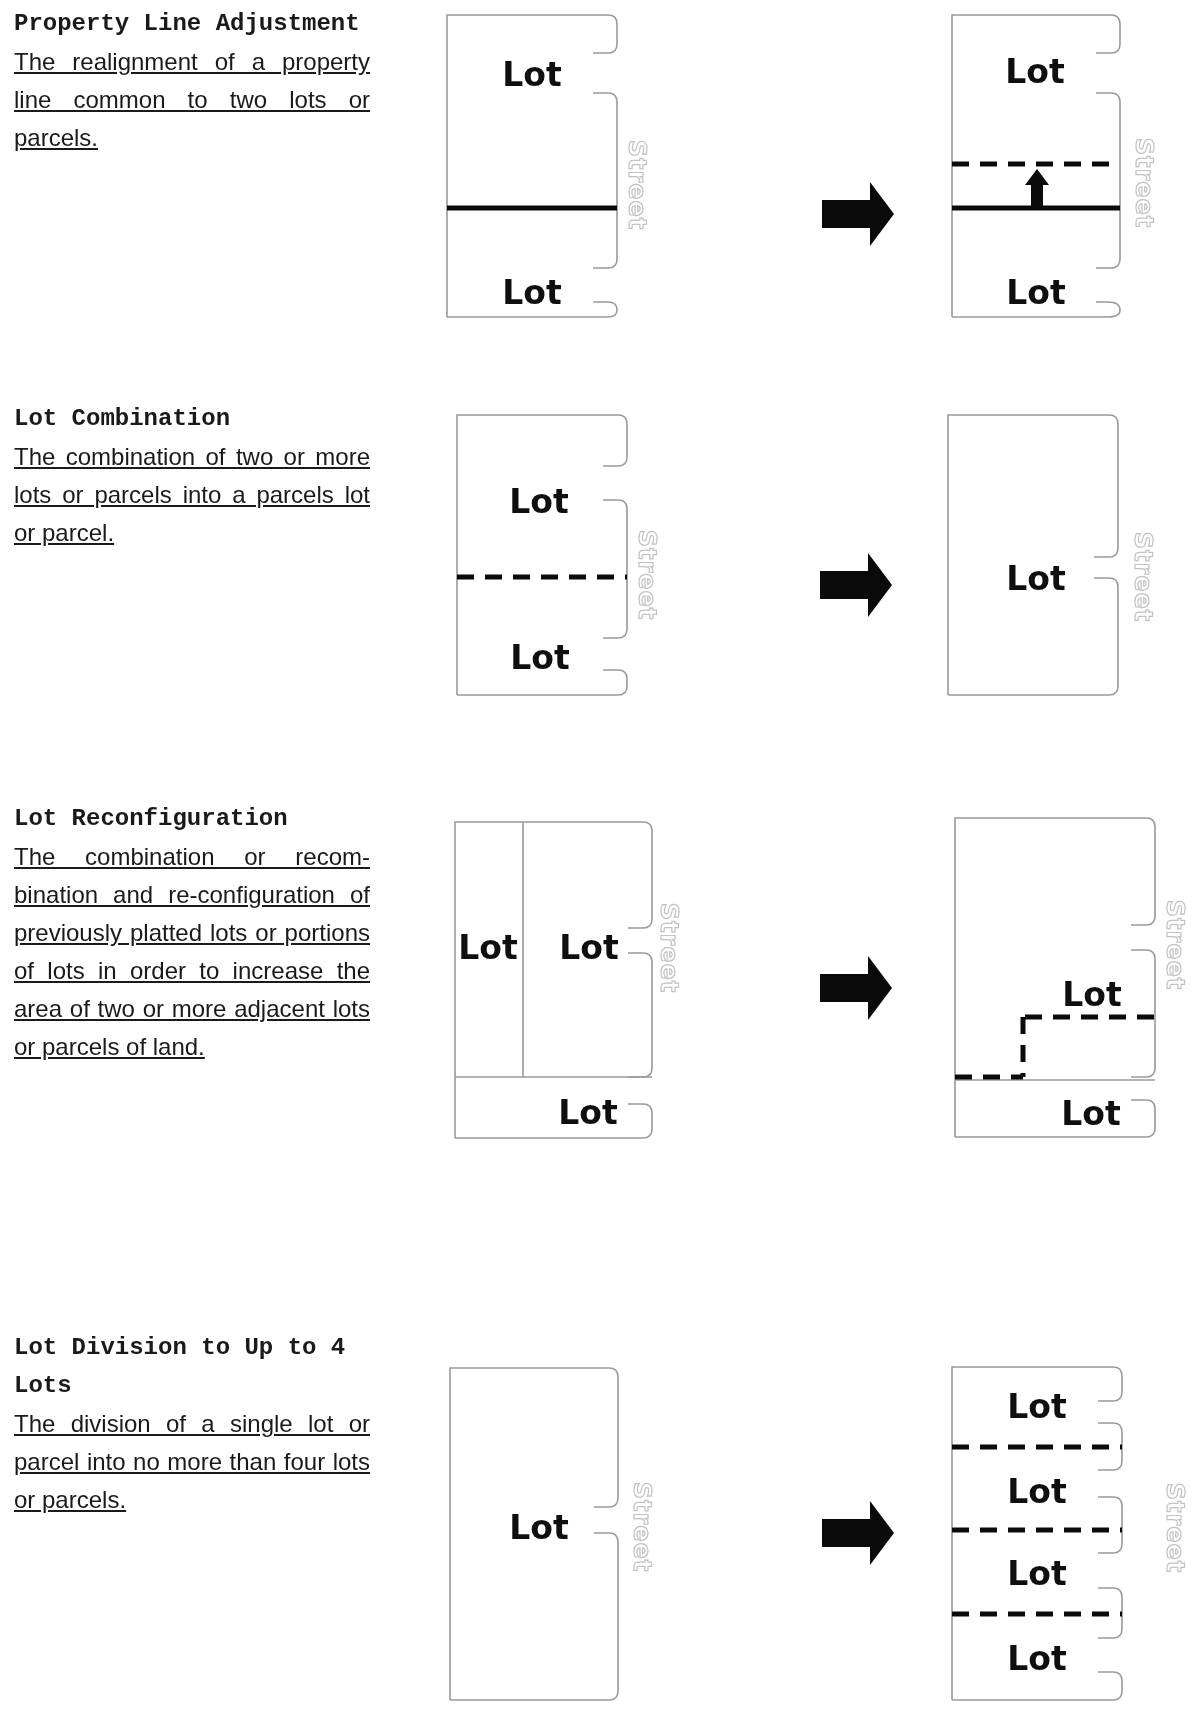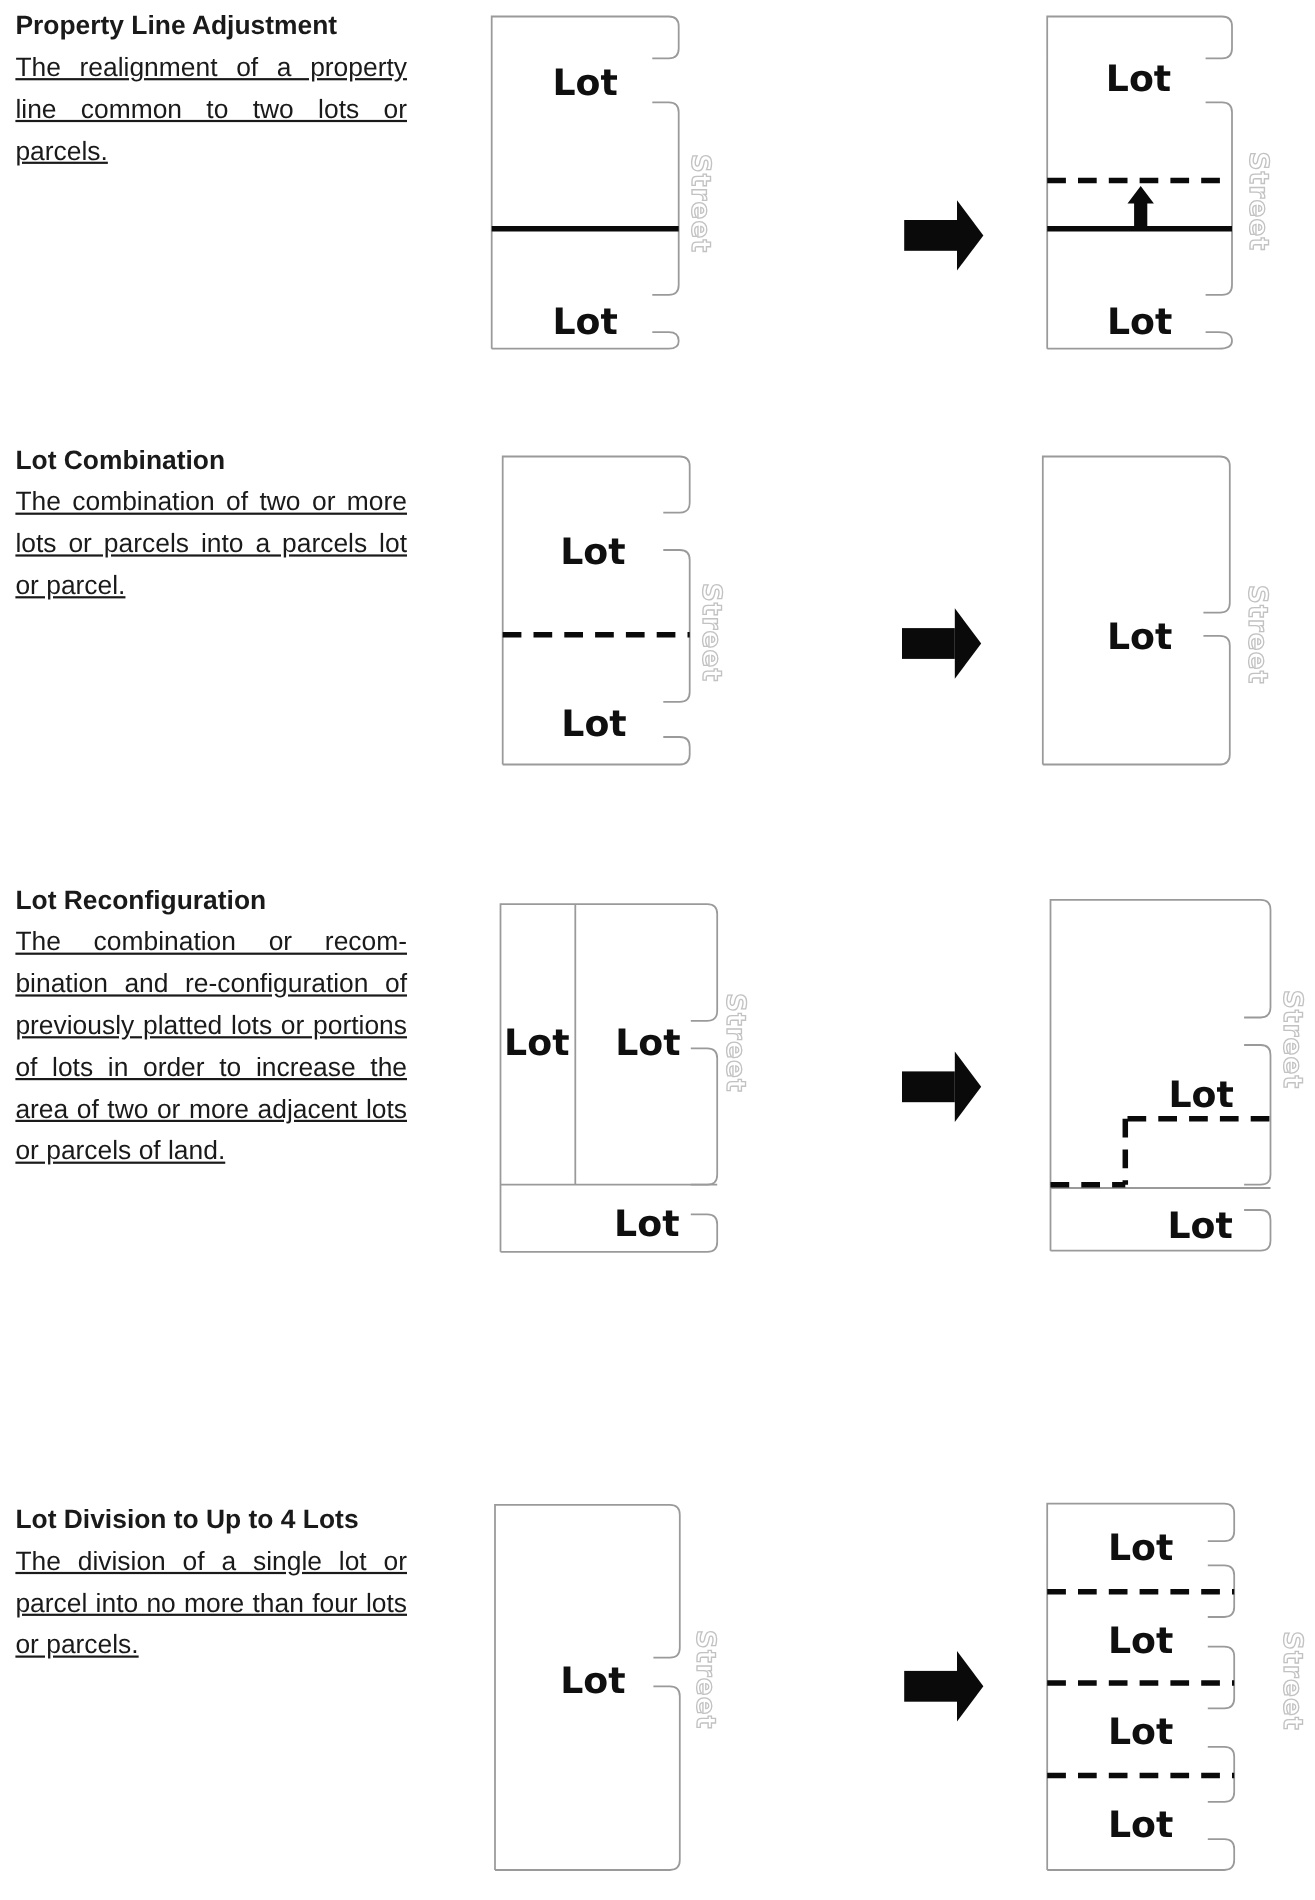--- a/index.html
+++ b/index.html
@@ -1,20 +1,20 @@
 <!DOCTYPE html>
 <html><head>
 <meta charset="utf-8">
 <style>
   html,body{margin:0;padding:0;background:#ffffff;}
   .page{position:relative;width:1195px;height:1727px;background:#ffffff;overflow:hidden;
         font-family:"Liberation Sans", sans-serif;color:#1a1a1a;}
   .textblock{position:absolute;left:14px;width:356px;text-align:justify;
              font-size:24px;line-height:38px;}
-  .textblock h2{font-size:24px;font-weight:bold;margin:0;padding:0;text-align:left;}
+  .textblock h2{font-size:24px;font-weight:bold;margin:0;padding:0;text-align:left;font-family:Liberation Mono, monospace;}
   .textblock p{margin:0;padding:0;text-decoration:underline;}
   svg.overlay{position:absolute;left:0;top:0;width:1195px;height:1727px;}
   .outline{fill:none;stroke:#9a9a9a;stroke-width:1.6;}
   .gline{fill:none;stroke:#9a9a9a;stroke-width:1.6;}
   .blackline{fill:none;stroke:#0a0a0a;stroke-width:5;}
   .dashline{fill:none;stroke:#0a0a0a;stroke-width:5;stroke-dasharray:17 11;}
   .lot{font-family:"DejaVu Sans", sans-serif;font-weight:bold;font-size:33px;
        fill:#0f0f0f;text-anchor:middle;}
   .street{font-family:"DejaVu Sans", sans-serif;font-weight:bold;font-size:24px;
           fill:#ffffff;stroke:#c2c2c2;stroke-width:1.2;text-anchor:middle;letter-spacing:1px;}
@@ -33,21 +33,21 @@
   <div class="textblock" style="top:400px;">
     <h2>Lot Combination</h2>
     <p>The combination of two or more lots or parcels into a parcels lot or parcel.</p>
   </div>
 
   <div class="textblock" style="top:800px;">
     <h2>Lot Reconfiguration</h2>
     <p>The combination or recom-bination and re-configuration of previously platted lots or portions of lots in order to increase the area of two or more adjacent lots or parcels of land.</p>
   </div>
 
-  <div class="textblock" style="top:1363px;">
+  <div class="textblock" style="top:1329px;">
     <h2>Lot Division to Up to 4 Lots</h2>
     <p>The division of a single lot or parcel into no more than four lots or parcels.</p>
   </div>
 
   <svg class="overlay" viewBox="0 0 1195 1727">
 
     <g>
       <path class="outline" d="M447,317 V15 H608 Q617,15 617,24 V44 Q617,53 608,53 H593"></path>
       <path class="outline" d="M593,93 H608 Q617,93 617,102 V259 Q617,268 608,268 H593"></path>
       <path class="outline" d="M593,302 H608 Q617,302 617,310 Q617,317 608,317 H447"></path>

